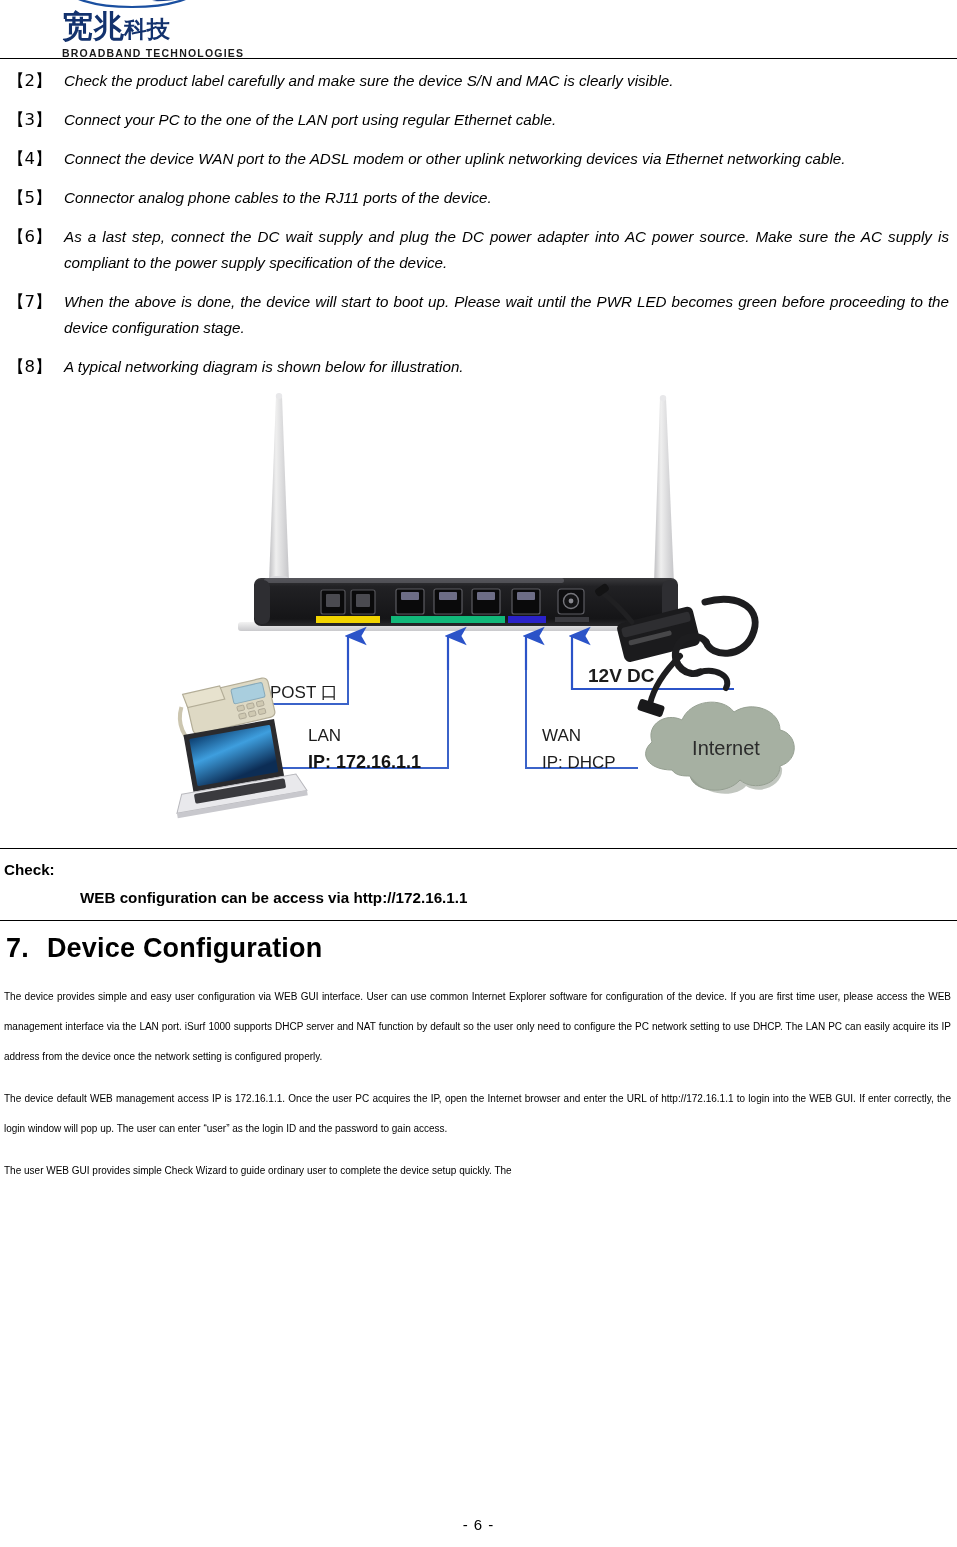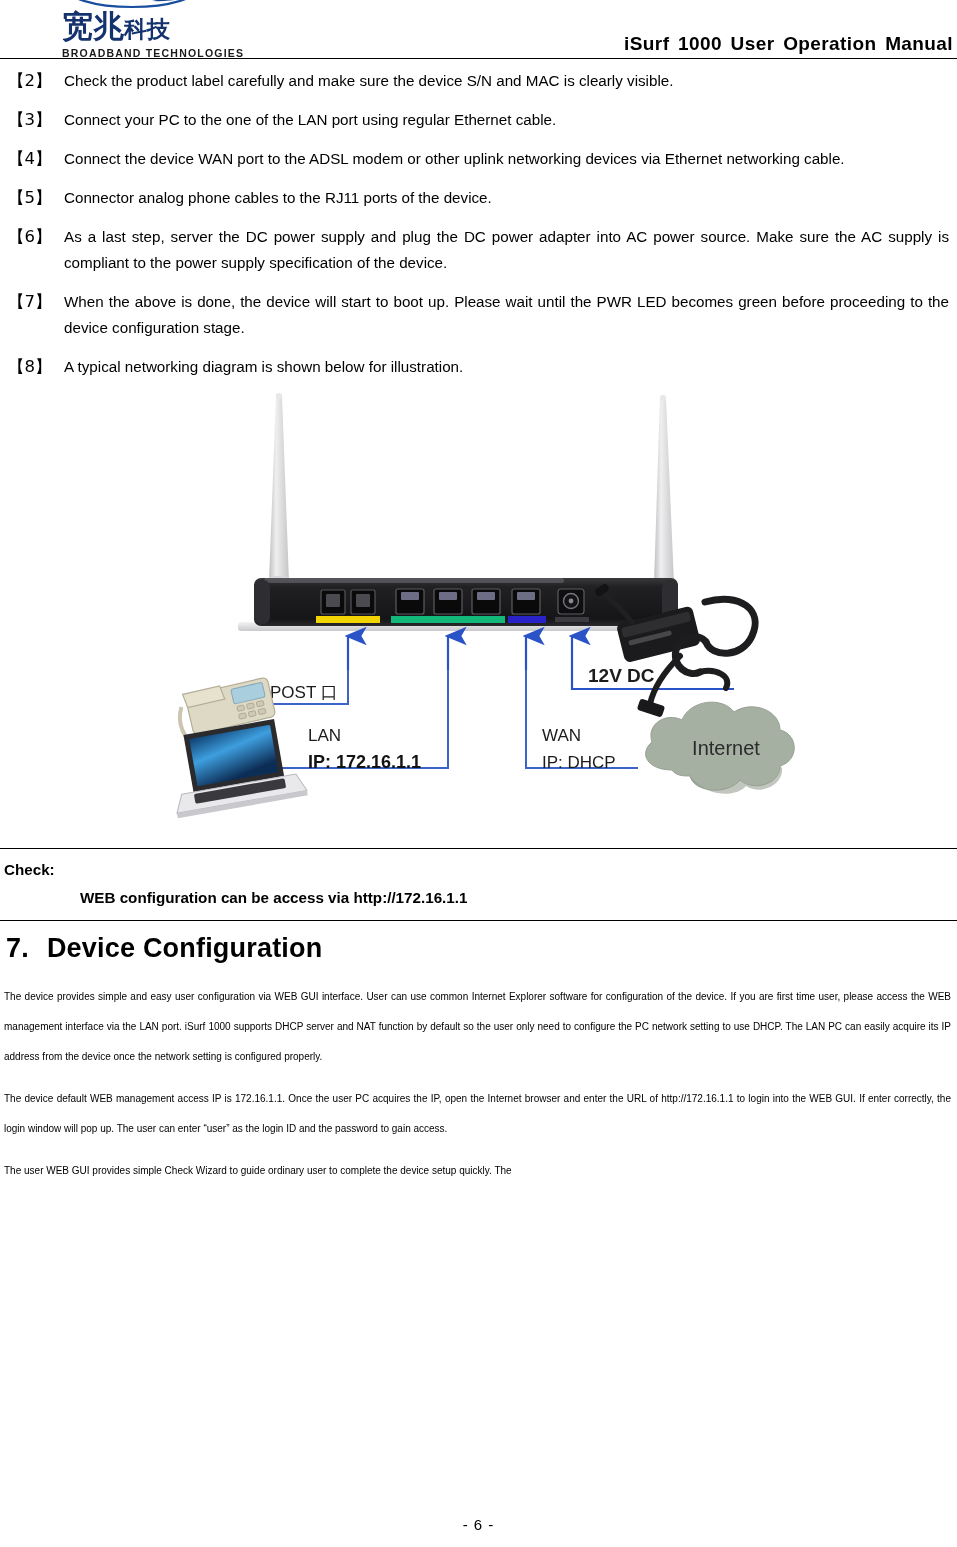--- a/index.html
+++ b/index.html
@@ -112,20 +112,21 @@
     box-sizing: border-box;
     white-space: nowrap;
   }
   .step-text {
     flex: 1 1 auto;
     font-size: 15.2px;
     line-height: 26px;
     text-align: justify;
     text-justify: inter-word;
     padding-right: 8px;
+    font-style: italic;
   }
   .step-text.nojust { text-align: left; }
 
   
   .diagram-wrap {
     position: relative;
     width: 957px;
     height: 460px;
     margin-top: 6px;
   }
@@ -219,21 +220,20 @@
             <path d="M 58 30 C 66 30, 70 24, 64 20 C 60 17, 56 22, 60 27"></path>
           </g>
           <path d="M 44 33 L 72 33" stroke="#2f6fd0" stroke-width="2.4" stroke-linecap="round"></path>
         </svg>
       </div>
       <div class="logo-text-block">
         <div class="logo-cn"><span>宽兆</span><span class="small">科技</span></div>
         <div class="logo-en">BROADBAND TECHNOLOGIES</div>
       </div>
     </div>
-    <div class="header-title">iSurf 1000 User Operation Manual</div>
   </div>
   <hr class="header-rule">
 
   <div class="steps">
 
     <div class="step">
       <div class="step-num">【2】</div>
       <div class="step-text nojust">Check the product label carefully and make sure the device S/N and MAC is clearly visible.</div>
     </div>
 
@@ -247,21 +247,21 @@
       <div class="step-text">Connect the device WAN port to the ADSL modem or other uplink networking devices via Ethernet networking cable.</div>
     </div>
 
     <div class="step">
       <div class="step-num">【5】</div>
       <div class="step-text nojust">Connector analog phone cables to the RJ11 ports of the device.</div>
     </div>
 
     <div class="step">
       <div class="step-num">【6】</div>
-      <div class="step-text">As a last step, server the DC power supply and plug the DC power adapter into AC power source. Make sure the AC supply is compliant to the power supply specification of the device.</div>
+      <div class="step-text">As a last step, connect the DC wait supply and plug the DC power adapter into AC power source. Make sure the AC supply is compliant to the power supply specification of the device.</div>
     </div>
 
     <div class="step">
       <div class="step-num">【7】</div>
       <div class="step-text">When the above is done, the device will start to boot up. Please wait until the PWR LED becomes green before proceeding to the device configuration stage.</div>
     </div>
 
     <div class="step">
       <div class="step-num">【8】</div>
       <div class="step-text nojust">A typical networking diagram is shown below for illustration.</div>

